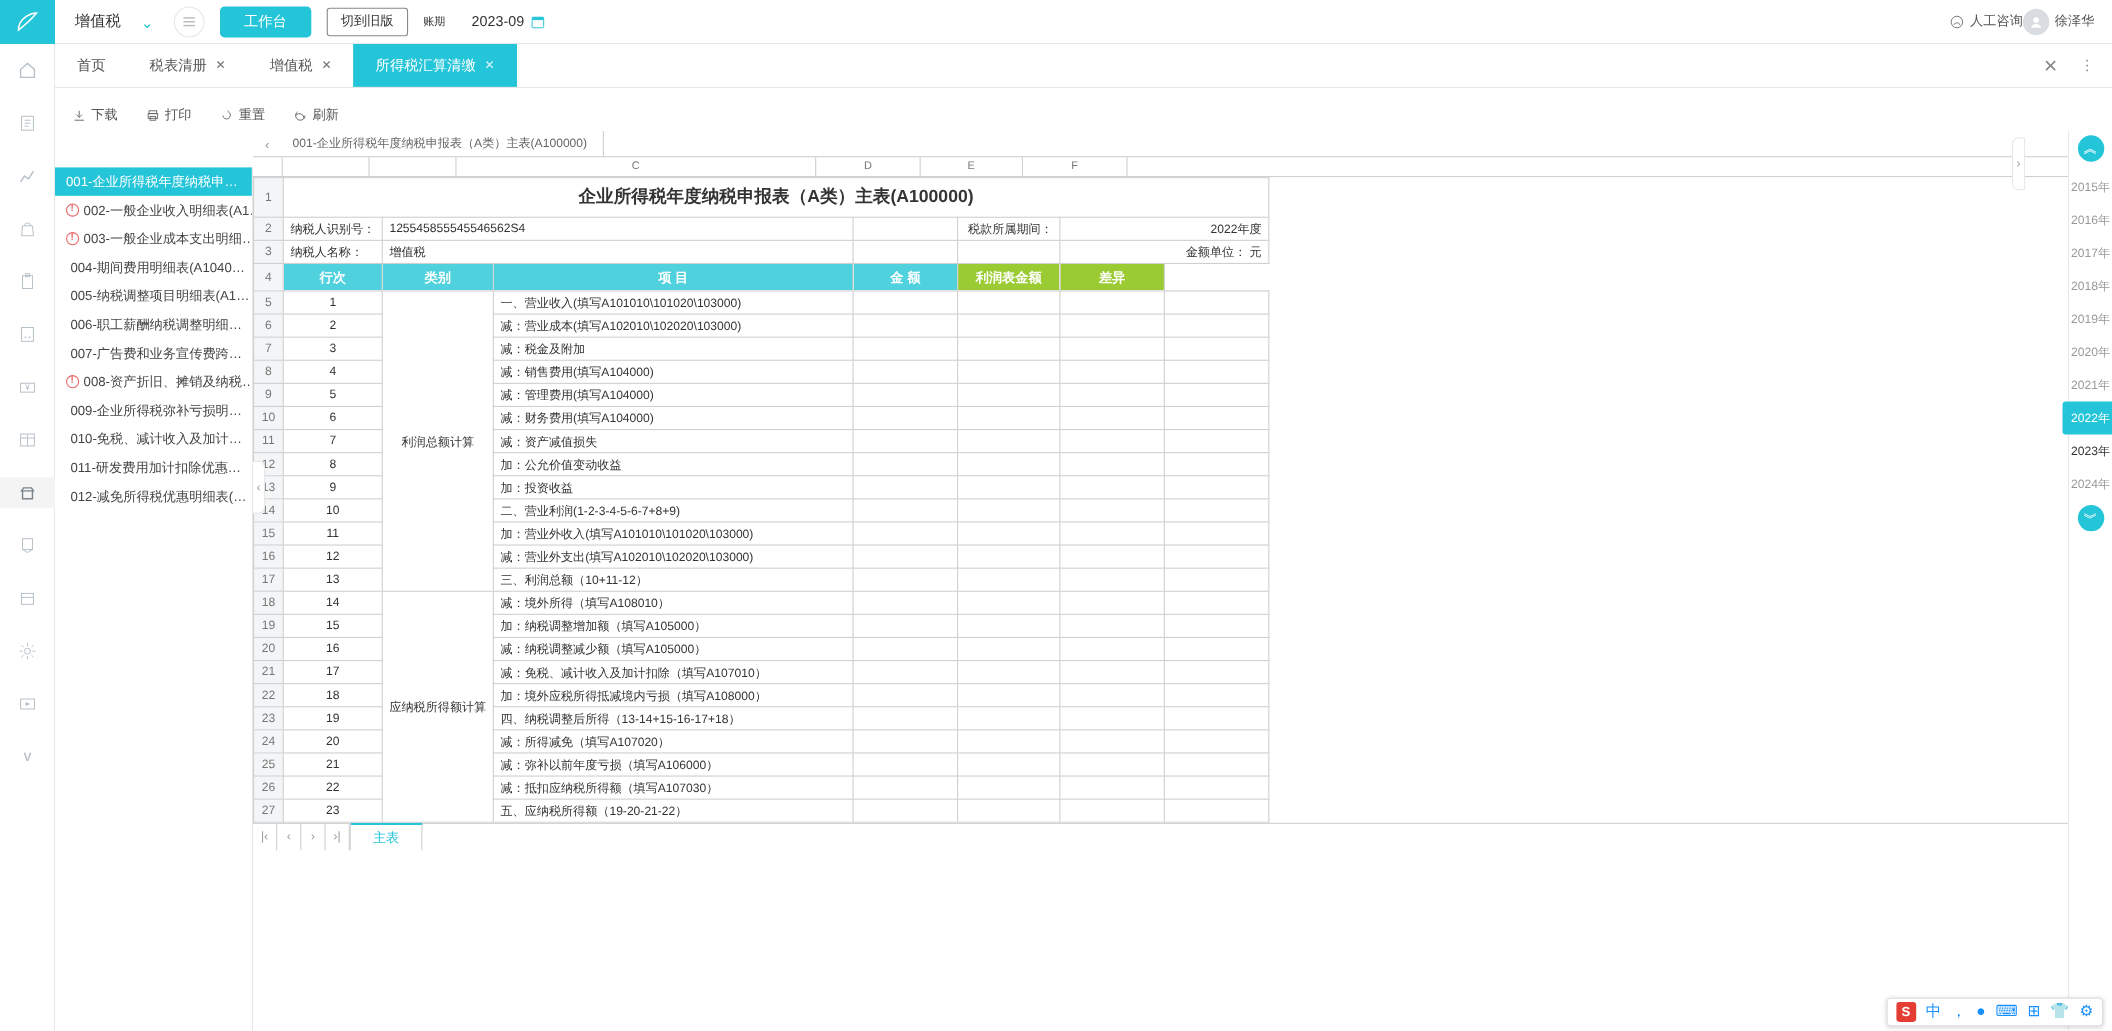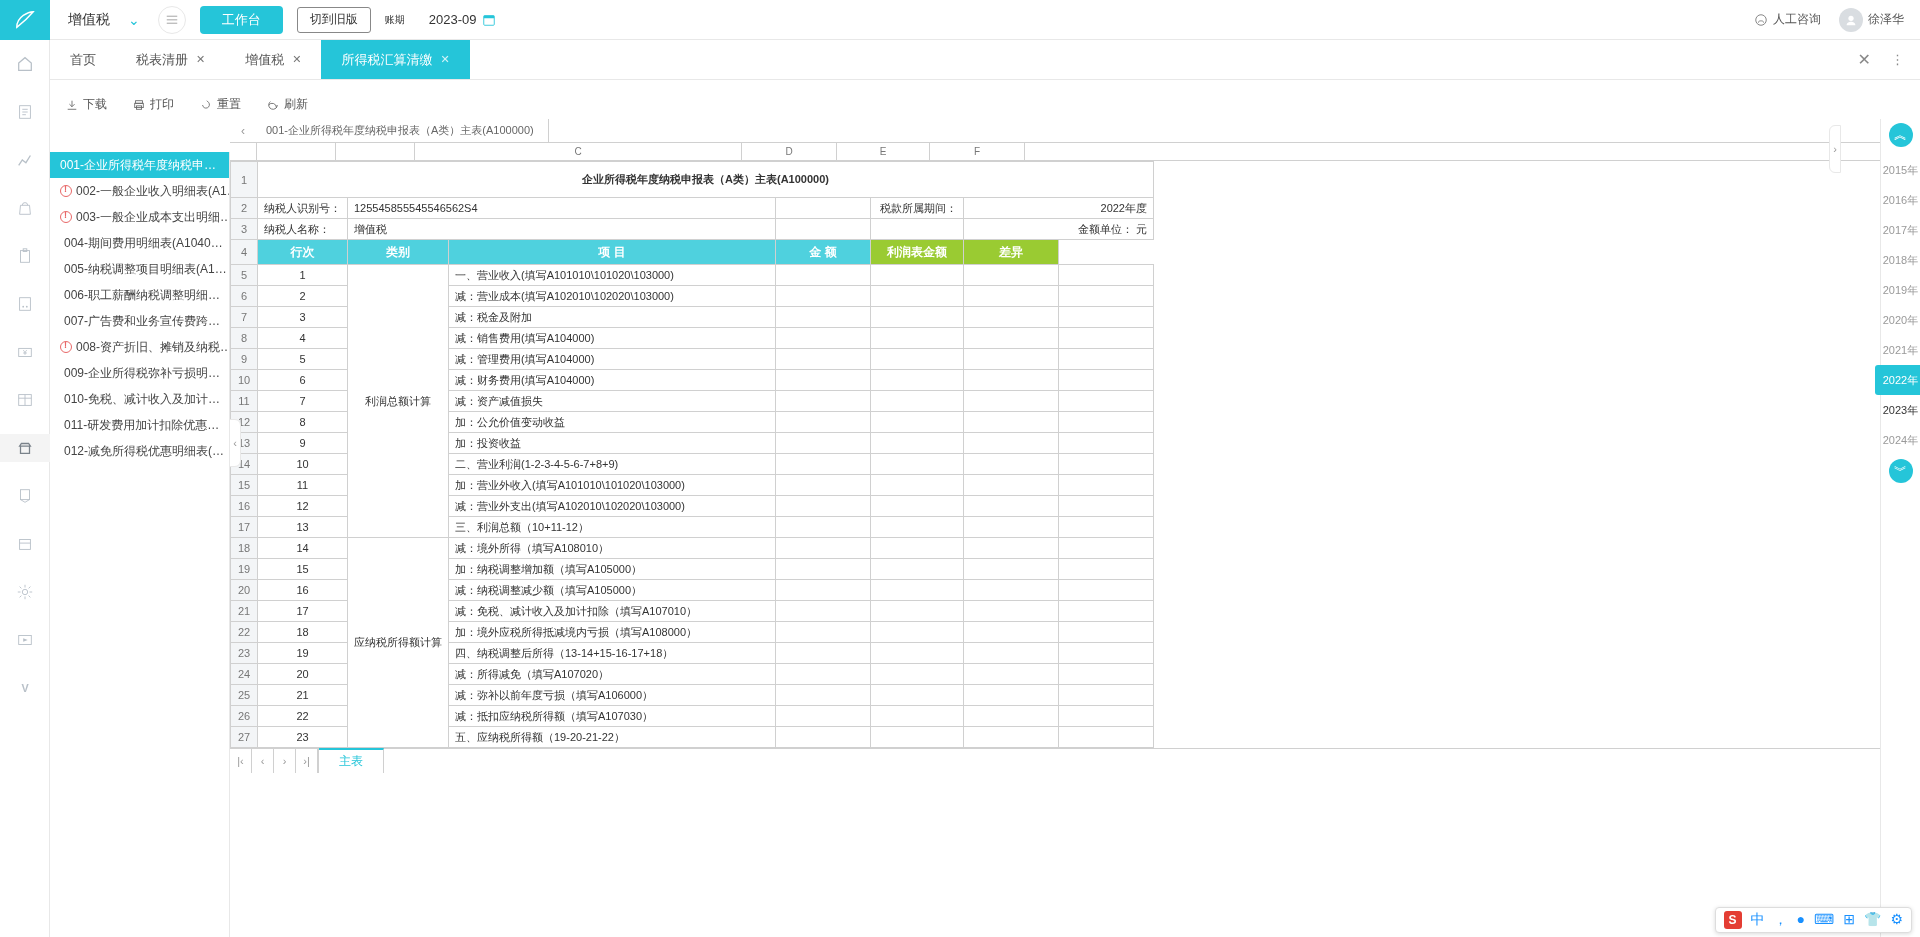--- a/index.html
+++ b/index.html
@@ -16,21 +16,21 @@
   #topbar{grid-column:1/3;grid-row:1;height:40px;background:#fff;display:flex;align-items:center;border-bottom:1px solid var(--border);}
   #brand{width:50px;height:40px;background:var(--primary);display:flex;align-items:center;justify-content:center;}
   .company-name{padding:0 18px;font-size:14px;color:#333;}
   .dd-caret{color:var(--primary);font-size:14px;margin-right:18px;}
   .round-btn{width:28px;height:28px;border:1px solid var(--border);border-radius:14px;display:flex;align-items:center;justify-content:center;color:#bbb;margin-right:14px;}
   .btn-primary{background:var(--primary);color:#fff;height:28px;padding:0 22px;border-radius:4px;display:flex;align-items:center;font-size:13px;margin-right:14px;cursor:pointer;}
   .btn-outline{border:1px solid #888;height:26px;padding:0 12px;border-radius:3px;display:flex;align-items:center;font-size:12px;margin-right:14px;cursor:pointer;}
   .period-label{font-size:10px;margin-right:24px;}
   .period-val{font-size:13px;margin-right:6px;}
   .cal-icon{color:var(--primary);font-size:14px;}
-  .topbar-right{margin-left:auto;display:flex;align-items:center;padding-right:16px;gap:18px;}
+  .topbar-right{margin-left:auto;display:flex;align-items:center;padding-right:16px;}
   .top-action{display:flex;align-items:center;gap:5px;color:#555;font-size:12px;cursor:pointer;}
   .avatar{width:24px;height:24px;border-radius:12px;background:#d9dde1;display:flex;align-items:center;justify-content:center;color:#fff;}
 
   
   #sidebar{grid-column:1;grid-row:2;background:#fff;border-right:1px solid var(--border);display:flex;flex-direction:column;align-items:center;padding-top:10px;gap:20px;}
   .nav-icon{width:50px;height:28px;display:flex;align-items:center;justify-content:center;color:#b8c0c8;cursor:pointer;}
   .nav-icon.active{color:#7a828a; background:#f4f4f4;}
 
   
   #main{grid-column:2;grid-row:2;background:#fff;display:flex;flex-direction:column;position:relative;}
@@ -70,21 +70,21 @@
   #column-headers{display:grid;grid-template-columns:27px 79px 79px 327px 95px 93px 95px 95px;height:18px;border-bottom:1px solid var(--border-dark);font-size:10px;color:#777;}
   #column-headers div{border-right:1px solid var(--border-dark);display:flex;align-items:center;justify-content:center;}
 
   #grid{overflow:auto;position:relative;}
   table{border-collapse:collapse;table-layout:fixed;}
   col.rn{width:27px} col.c1{width:79px} col.c2{width:79px} col.c3{width:327px}
   col.c4{width:95px} col.c5{width:93px} col.c6{width:95px} col.c7{width:95px}
   td{border:1px solid var(--border-dark);height:21px;font-size:11px;padding:0 6px;overflow:hidden;white-space:nowrap;text-overflow:ellipsis;}
   td.rn{background:#f3f5f7;text-align:center;color:#777;}
   td.center{text-align:center;}
-  td.title{font-size:11px;font-weight:bold;text-align:center;height:36px;}
+  td.title{font-size:16px;font-weight:bold;text-align:center;height:36px;}
   td.head-teal{background:var(--teal-head);color:#fff;text-align:center;font-weight:bold;font-size:12px;height:25px;}
   td.head-green{background:var(--green-head);color:#fff;text-align:center;font-weight:bold;font-size:12px;height:25px;}
   td.right{text-align:right;}
 
   #sheet-bottom{height:24px;border-top:1px solid var(--border-dark);display:flex;align-items:center;}
   .bottom-nav{display:flex;border-right:1px solid var(--border-dark);}
   .bottom-nav span{width:22px;text-align:center;color:#999;cursor:pointer;font-size:11px;line-height:24px;border-right:1px solid var(--border-dark);}
   .sheet-name-tab{padding:0 20px;font-size:12px;border-right:1px solid var(--border-dark);border-top:2px solid var(--primary);color:var(--primary);margin-top:-1px;background:#fff;height:25px;line-height:22px;}
 
   

